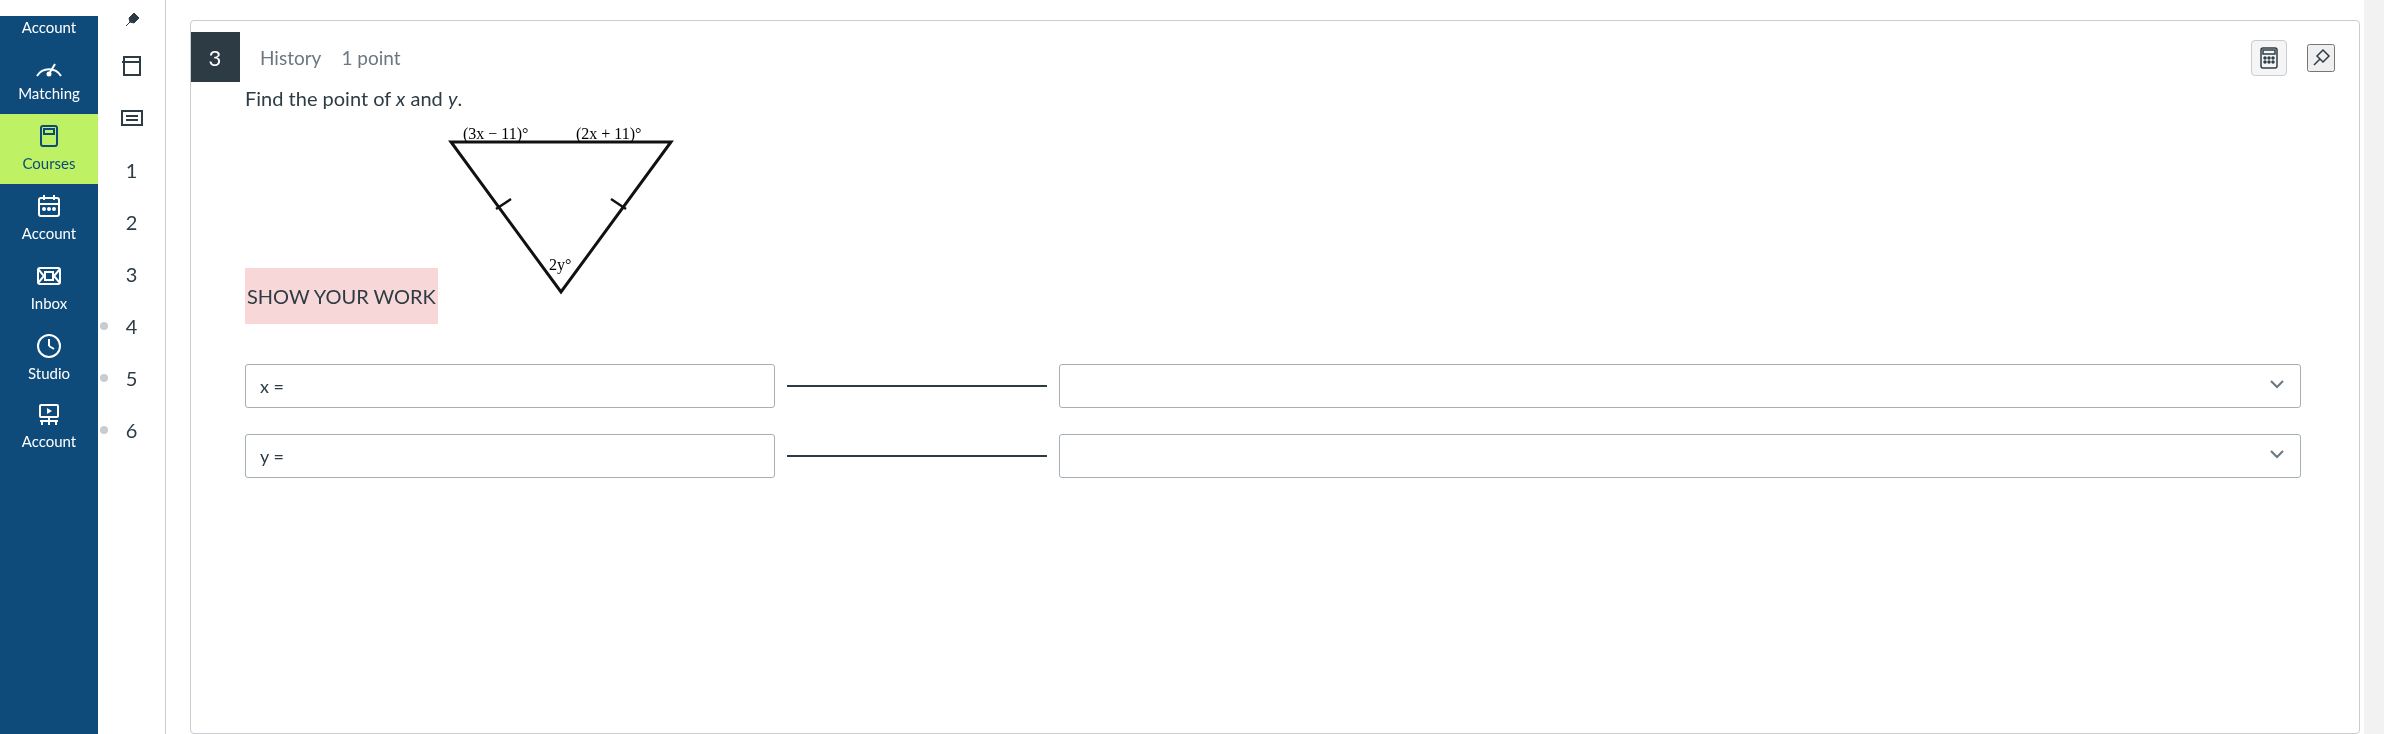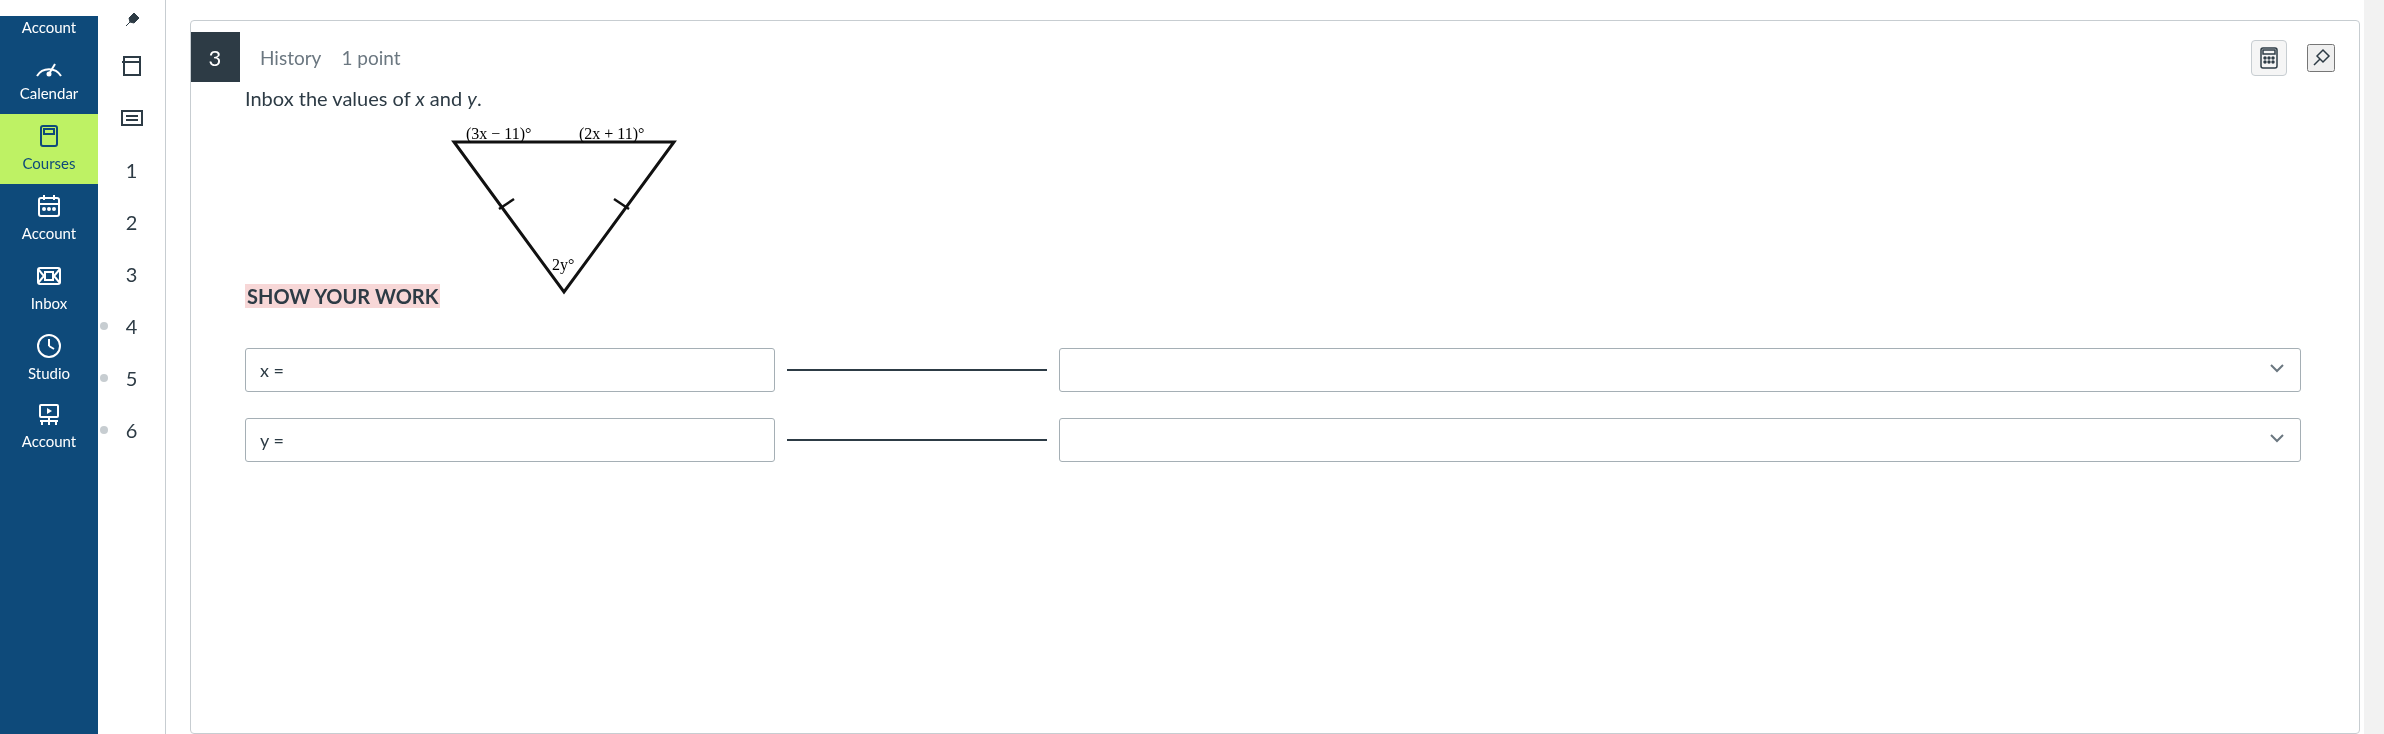--- a/index.html
+++ b/index.html
@@ -122,24 +122,24 @@
     display: flex; align-items: center; justify-content: center;
     cursor: pointer;
   }
 
   .qbody {
     padding: 4px 40px 24px 54px;
   }
   .prompt-line1 { font-size: 20px; color: #2d3b45; }
   .prompt-line1 .math-i { font-style: italic; }
   .prompt-line2 {
-    font-size: 20px; font-weight: 700; color: #2d3b45;
+    font-size: 20px; font-weight: 400; color: #2d3b45;
     background: #f7d7d7;
     display: inline-block;
-    padding: 0 2px;
+    padding: 16px 2px;
     margin-top: 12px;
   }
   .figure {
     margin-top: 14px;
     width: 240px; height: 180px;
   }
 
   .match-rows { margin-top: 40px; padding-right: 18px; }
   .match-row {
     display: flex;
@@ -191,21 +191,21 @@
 <nav class="global-nav">
   <div class="nav-item account">
     <span class="nav-label">Account</span>
   </div>
   <div class="nav-item">
     <svg width="32" height="26" viewBox="0 0 32 26" stroke-width="2">
       <path d="M4 22 A14 14 0 0 1 28 22"></path>
       <line x1="16" y1="20" x2="22" y2="10"></line>
       <circle cx="16" cy="20" r="1.5" fill="#fff"></circle>
     </svg>
-    <span class="nav-label">Calendar</span>
+    <span class="nav-label">Matching</span>
   </div>
   <div class="nav-item active">
     <svg width="28" height="28" viewBox="0 0 28 28" stroke-width="2">
       <rect x="6" y="4" width="16" height="20" rx="2"></rect>
       <rect x="9" y="7" width="10" height="5"></rect>
     </svg>
     <span class="nav-label">Courses</span>
   </div>
   <div class="nav-item">
     <svg width="28" height="28" viewBox="0 0 28 28" stroke-width="2">
@@ -314,21 +314,21 @@
     </button>
     <button class="pin-btn">
       <svg width="22" height="22" viewBox="0 0 22 22" stroke="#2d3b45" fill="none" stroke-width="1.5">
         <path d="M4 18 L8 14 M7 9 L13 3 L19 9 L13 15 L7 9 Z M10 12 L7 15"></path>
       </svg>
     </button>
   </div>
 
   <div class="qbody">
     <div class="prompt-line1">
-      <span>Inbox the values of </span><span class="math-i">x</span><span> and </span><span class="math-i">y</span><span>.</span>
+      <span>Find the point of </span><span class="math-i">x</span><span> and </span><span class="math-i">y</span><span>.</span>
     </div>
     <div class="prompt-line2">SHOW YOUR WORK</div>
 
     <svg class="figure" width="240" height="180" viewBox="0 0 240 180">
       <polygon points="10,18 230,18 120,168" fill="none" stroke="#111" stroke-width="3"></polygon>
 
       <line x1="55" y1="85" x2="70" y2="75" stroke="#111" stroke-width="2.5"></line>
       <line x1="170" y1="75" x2="185" y2="85" stroke="#111" stroke-width="2.5"></line>
       <text x="22" y="15" font-size="16" font-family="serif">(3x − 11)°</text>
       <text x="135" y="15" font-size="16" font-family="serif">(2x + 11)°</text>

